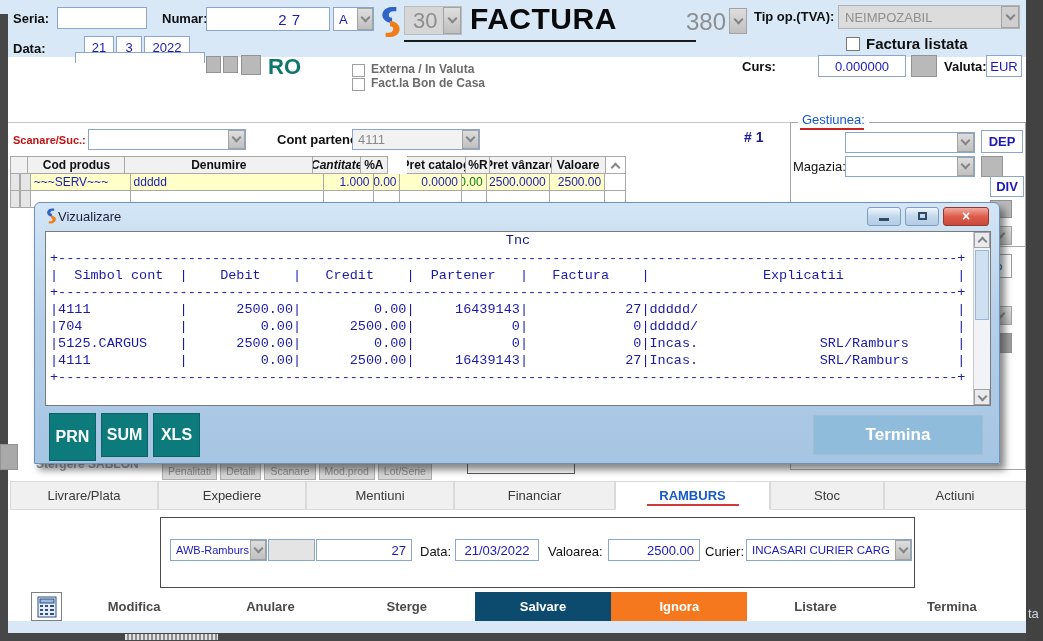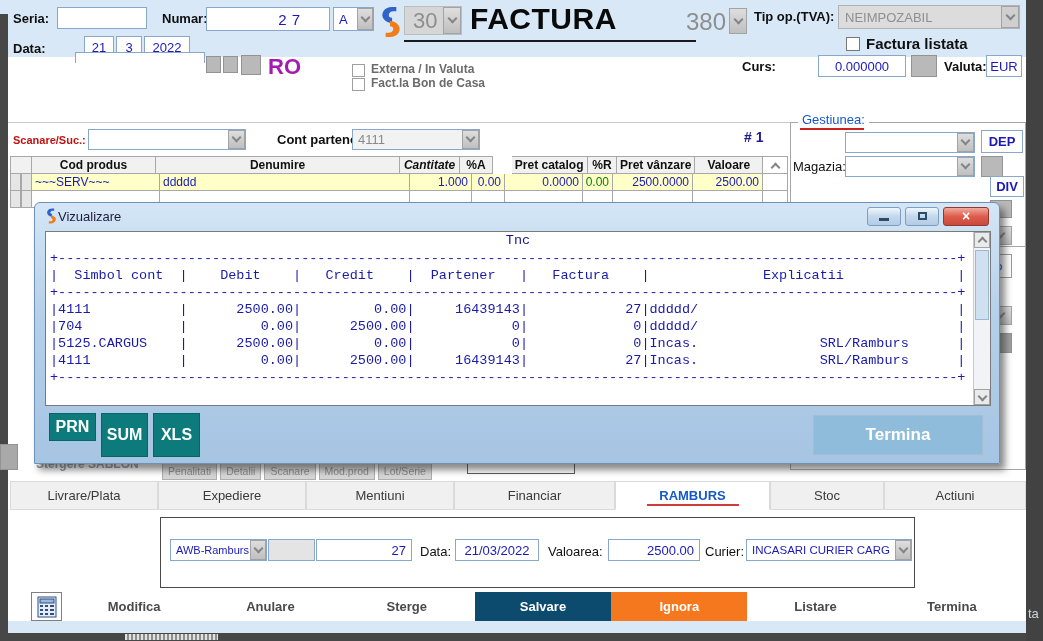--- a/index.html
+++ b/index.html
@@ -103,21 +103,21 @@
   <div class="abs inp center" style="left:116px;top:36px;width:26px;height:22px">3</div>
   <div class="abs inp center" style="left:144px;top:36px;width:46px;height:22px">2022</div>
 
   <span class="abs cb" style="left:846px;top:37px;width:14px;height:14px;border-color:#777"></span>
   <span class="abs lbl" style="left:866px;top:35px;font-size:15px">Factura listata</span>
 
   <div class="abs" style="left:75px;top:52px;width:130px;height:11px;background:#fff;border:1px solid #89a7cb;border-bottom:none"></div>
   <div class="abs graybtn" style="left:206px;top:56px;width:15px;height:17px"></div>
   <div class="abs graybtn" style="left:223px;top:56px;width:15px;height:17px"></div>
   <div class="abs graybtn" style="left:241px;top:55px;width:20px;height:20px"></div>
-  <span class="abs lbl" style="left:268px;top:54px;font-size:22px;color:#a21caf">RO</span>
+  <span class="abs lbl" style="left:268px;top:54px;font-size:22px;color:#0f766e">RO</span>
 
   <span class="abs cb" style="left:352px;top:64px"></span>
   <span class="abs lbl" style="left:371px;top:62px;font-size:12px;color:#6b6b6b">Externa / In Valuta</span>
   <span class="abs cb" style="left:352px;top:78px"></span>
   <span class="abs lbl" style="left:371px;top:76px;font-size:12px;color:#6b6b6b">Fact.la Bon de Casa</span>
 
   <span class="abs lbl" style="left:742px;top:59px">Curs:</span>
   <div class="abs inp center" style="left:818px;top:55px;width:88px;height:22px">0.000000</div>
   <div class="abs graybtn" style="left:911px;top:55px;width:26px;height:22px"></div>
   <span class="abs lbl" style="left:944px;top:59px">Valuta:</span>
@@ -165,21 +165,21 @@
     </div>
   <div class="abs" style="left:790px;top:246px;width:236px;height:1px;background:#a6a6a6"></div>
   <div class="abs" style="left:986px;top:254px;width:26px;height:24px;background:#fff;border:1px solid #9a9a9a;display:flex;align-items:center;justify-content:center">
     <span class="searchglyph">⌕</span>
   </div>
   <div class="abs arrbtn" style="left:988px;top:306px;width:24px;height:19px">
       <i class="chev"></i>
     </div>
   <div class="abs graybtn" style="left:988px;top:333px;width:24px;height:20px;background:#9e9e9e"></div>
 
-  <div class="abs" style="left:10px;top:156px;width:778px" id="products-table">
+  <div class="abs" style="left:10px;top:156px;width:616px" id="products-table">
       <div class="trow thead">
         <div class="tcell selcell" style="width: 22px; height: 18px;"></div>
         <div class="tcell" style="width: 128px; height: 18px;">Cod produs</div>
         <div class="tcell" style="width: 250px; height: 18px;">Denumire</div>
         <div class="tcell" style="width: 62px; height: 18px; font-style: italic;">Cantitate</div>
         <div class="tcell" style="width: 33px; height: 18px;">%A</div>
         <div class="tcell" style="width: 78px; height: 18px; margin-left: 19px;">Pret catalog</div>
         <div class="tcell" style="width: 30px; height: 18px;">%R</div>
         <div class="tcell" style="width: 80px; height: 18px;">Pret vânzare</div>
         <div class="tcell" style="width: 70px; height: 18px;">Valoare</div>
@@ -250,21 +250,21 @@
         <div class="arrbtn" style="width:16px;height:16px;background:#e8eaed">
             <i class="chev" style="transform:rotate(-135deg);margin-top:3px"></i>
           </div>
         <div style="position:absolute;top:18px;left:1px;width:14px;height:70px;background:#cfe0f0;border:1px solid #9ab8d4"></div>
         <div class="arrbtn" style="position:absolute;bottom:0;width:16px;height:16px;background:#e8eaed">
             <i class="chev" style="margin-top:-2px"></i>
           </div>
       </div>
     </div>
     <div id="viz-buttons" style="position:absolute;left:14px;top:210px;display:flex;gap:5px">
-        <div class="tealbtn" style="width: 47px; height: 28px;">PRN</div>
+        <div class="tealbtn" style="width: 47px; height: 48px;">PRN</div>
         <div class="tealbtn" style="width: 47px; height: 44px;">SUM</div>
         <div class="tealbtn" style="width: 47px; height: 44px;">XLS</div>
       </div>
     <div class="abs" style="left:778px;top:212px;width:170px;height:40px;background:#8fbcda;border:1px solid #a4bdd2;display:flex;align-items:center;justify-content:center;color:#fff;font-weight:bold;font-size:17px">Termina</div>
   </div>
 
   <div class="abs" style="left:10px;top:481px;display:flex" id="tabs">
       <div class="tab" style="width: 148px;">Livrare/Plata</div>
       <div class="tab" style="width: 148px;">Expediere</div>
       <div class="tab" style="width: 148px;">Mentiuni</div>

